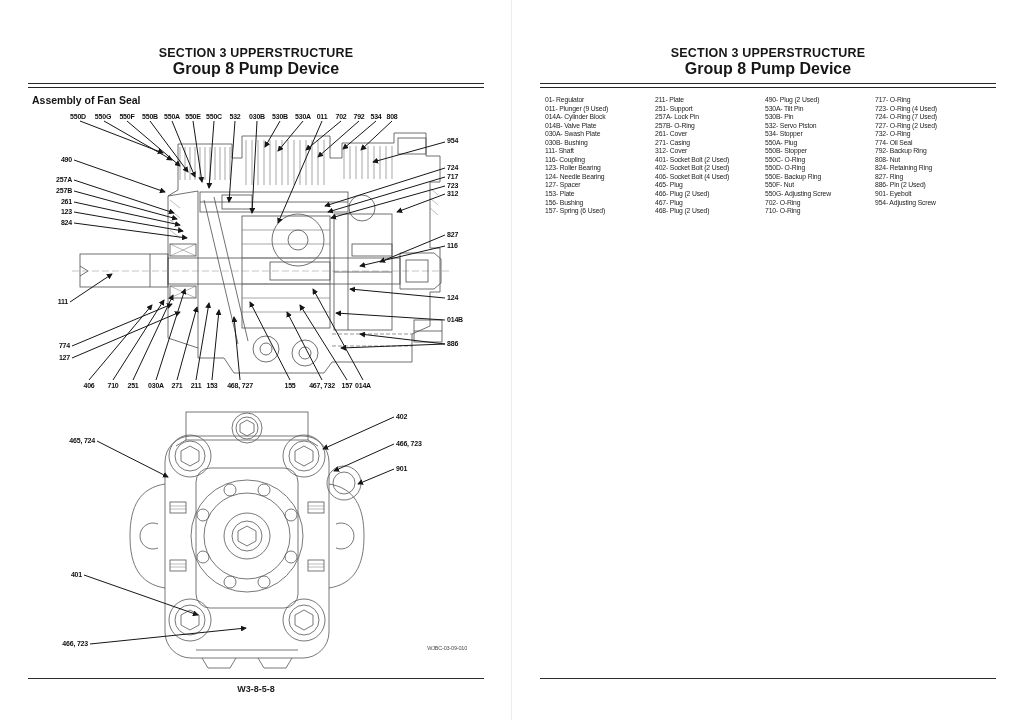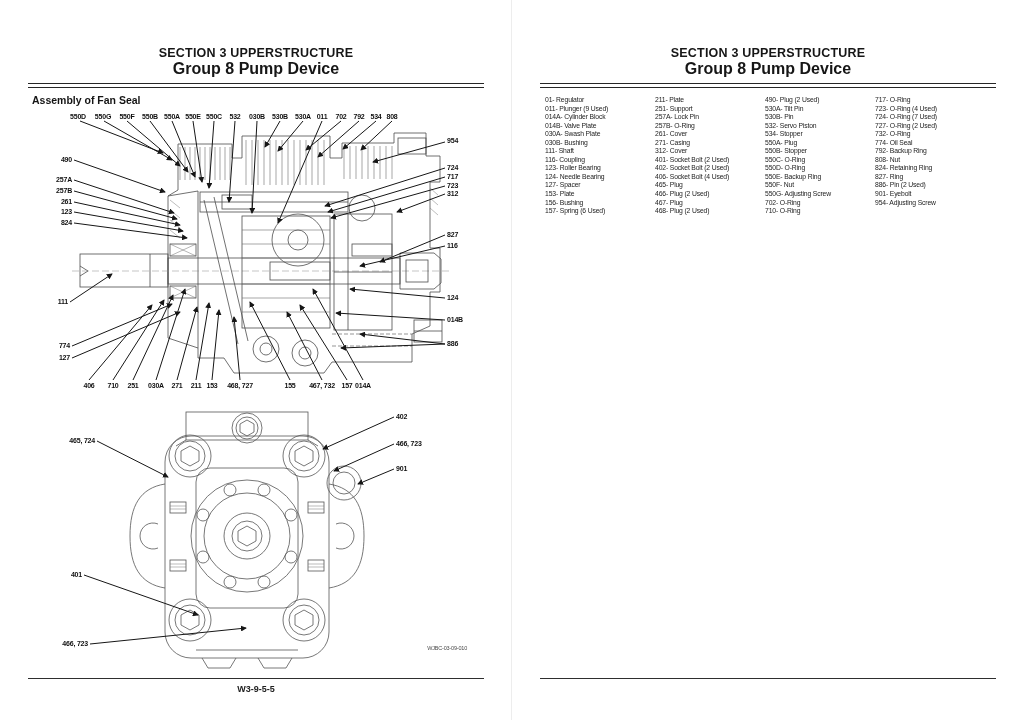--- a/index.html
+++ b/index.html
@@ -248,21 +248,21 @@
         <div class="callout callout-r" style="left: 95px; top: 421px;">465, 724</div>
         <div class="callout callout-l" style="left: 396px; top: 397px;">402</div>
         <div class="callout callout-l" style="left: 396px; top: 424px;">466, 723</div>
         <div class="callout callout-l" style="left: 396px; top: 449px;">901</div>
         <div class="callout callout-r" style="left: 82px; top: 555px;">401</div>
         <div class="callout callout-r" style="left: 88px; top: 624px;">466, 723</div>
       </div>
 
     <div class="figure-code">WJBC-03-09-010</div>
     <div class="footer-rule"></div>
-    <div class="page-number">W3-9-5-5</div>
+    <div class="page-number">W3-8-5-8</div>
   </div>
 
   <div class="page-divider"></div>
 
   <div class="page page-right">
     <div class="page-header">
       <div class="title">SECTION 3 UPPERSTRUCTURE</div>
       <div class="subtitle">Group 8 Pump Device</div>
       <div class="double-rule"></div>
     </div>

